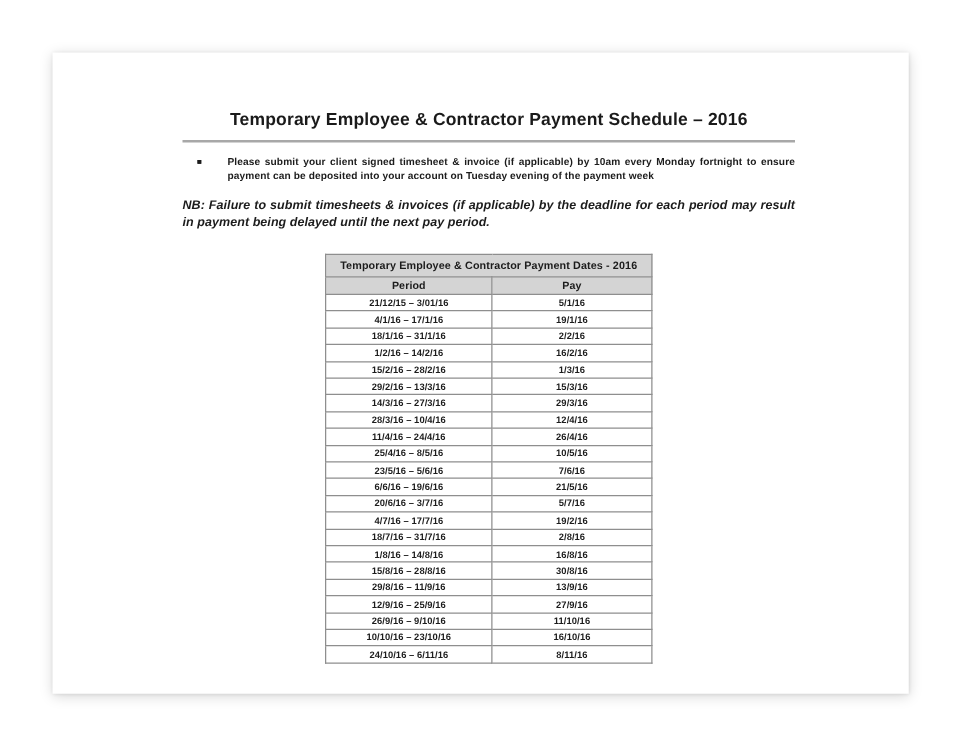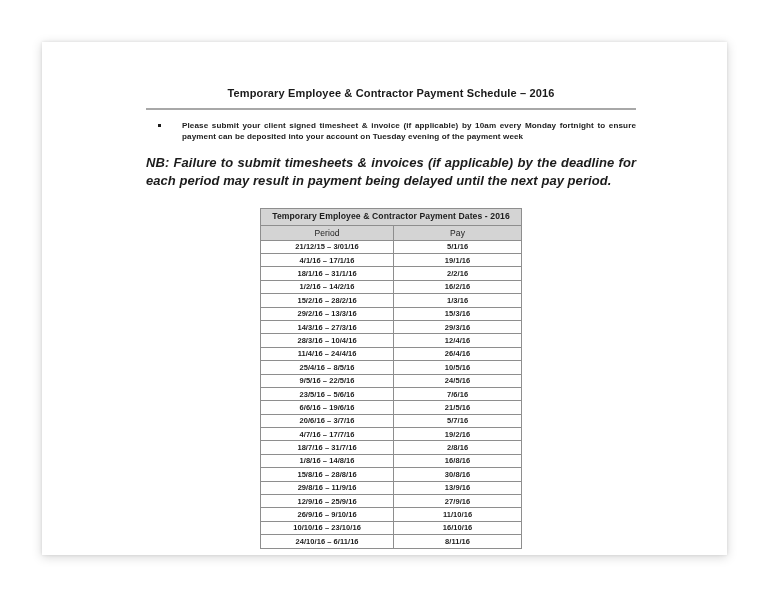--- a/index.html
+++ b/index.html
@@ -34,21 +34,21 @@
   }
 
   .page-content {
     position: absolute;
     left: 104px;
     top: 45px;
     width: 490px;
   }
 
   .doc-title {
-    font-size: 11px;
+    font-size: 14px;
     font-weight: bold;
     color: #1a1a1a;
     text-align: center;
     letter-spacing: 0.15px;
     margin: 0 0 9px 0;
     white-space: nowrap;
   }
 
   .title-rule {
     height: 2px;
@@ -78,21 +78,21 @@
     position: absolute;
     left: 12px;
     top: 4px;
     width: 3.2px;
     height: 3.2px;
     background: #1c1c1c;
   }
 
   .nb-note {
     margin: 11px 0 12px 0;
-    font-size: 13px;
+    font-size: 10px;
     font-weight: bold;
     font-style: italic;
     line-height: 1.42;
     color: #1c1c1c;
     text-align: justify;
     letter-spacing: 0.05px;
   }
 
   
   .table-wrap {
@@ -120,21 +120,21 @@
     background: #d4d4d4;
     font-size: 8.6px;
     font-weight: bold;
     line-height: 1.25;
     padding: 2.5px 6px 3px 6px !important;
     letter-spacing: 0.1px;
   }
   .tbl-colhead {
     background: #d4d4d4;
     font-size: 8.5px;
-    font-weight: normal;
+    font-weight: bold;
     padding: 1.5px 0 2px 0 !important;
     letter-spacing: 0.1px;
     margin-left: 16px;
   }
   .tbl-cell {
     font-size: 7.5px;
     font-weight: bold;
     padding: 1.6px 0 1.8px 0 !important;
     background: #ffffff;
     letter-spacing: 0.05px;
@@ -213,24 +213,20 @@
               </tr>
               <tr>
                 <td class="tbl-cell">11/4/16 – 24/4/16</td>
                 <td class="tbl-cell">26/4/16</td>
               </tr>
               <tr>
                 <td class="tbl-cell">25/4/16 – 8/5/16</td>
                 <td class="tbl-cell">10/5/16</td>
               </tr>
               <tr>
-                <td class="tbl-cell">9/5/16 – 22/5/16</td>
-                <td class="tbl-cell">24/5/16</td>
-              </tr>
-              <tr>
                 <td class="tbl-cell">23/5/16 – 5/6/16</td>
                 <td class="tbl-cell">7/6/16</td>
               </tr>
               <tr>
                 <td class="tbl-cell">6/6/16 – 19/6/16</td>
                 <td class="tbl-cell">21/5/16</td>
               </tr>
               <tr>
                 <td class="tbl-cell">20/6/16 – 3/7/16</td>
                 <td class="tbl-cell">5/7/16</td>

